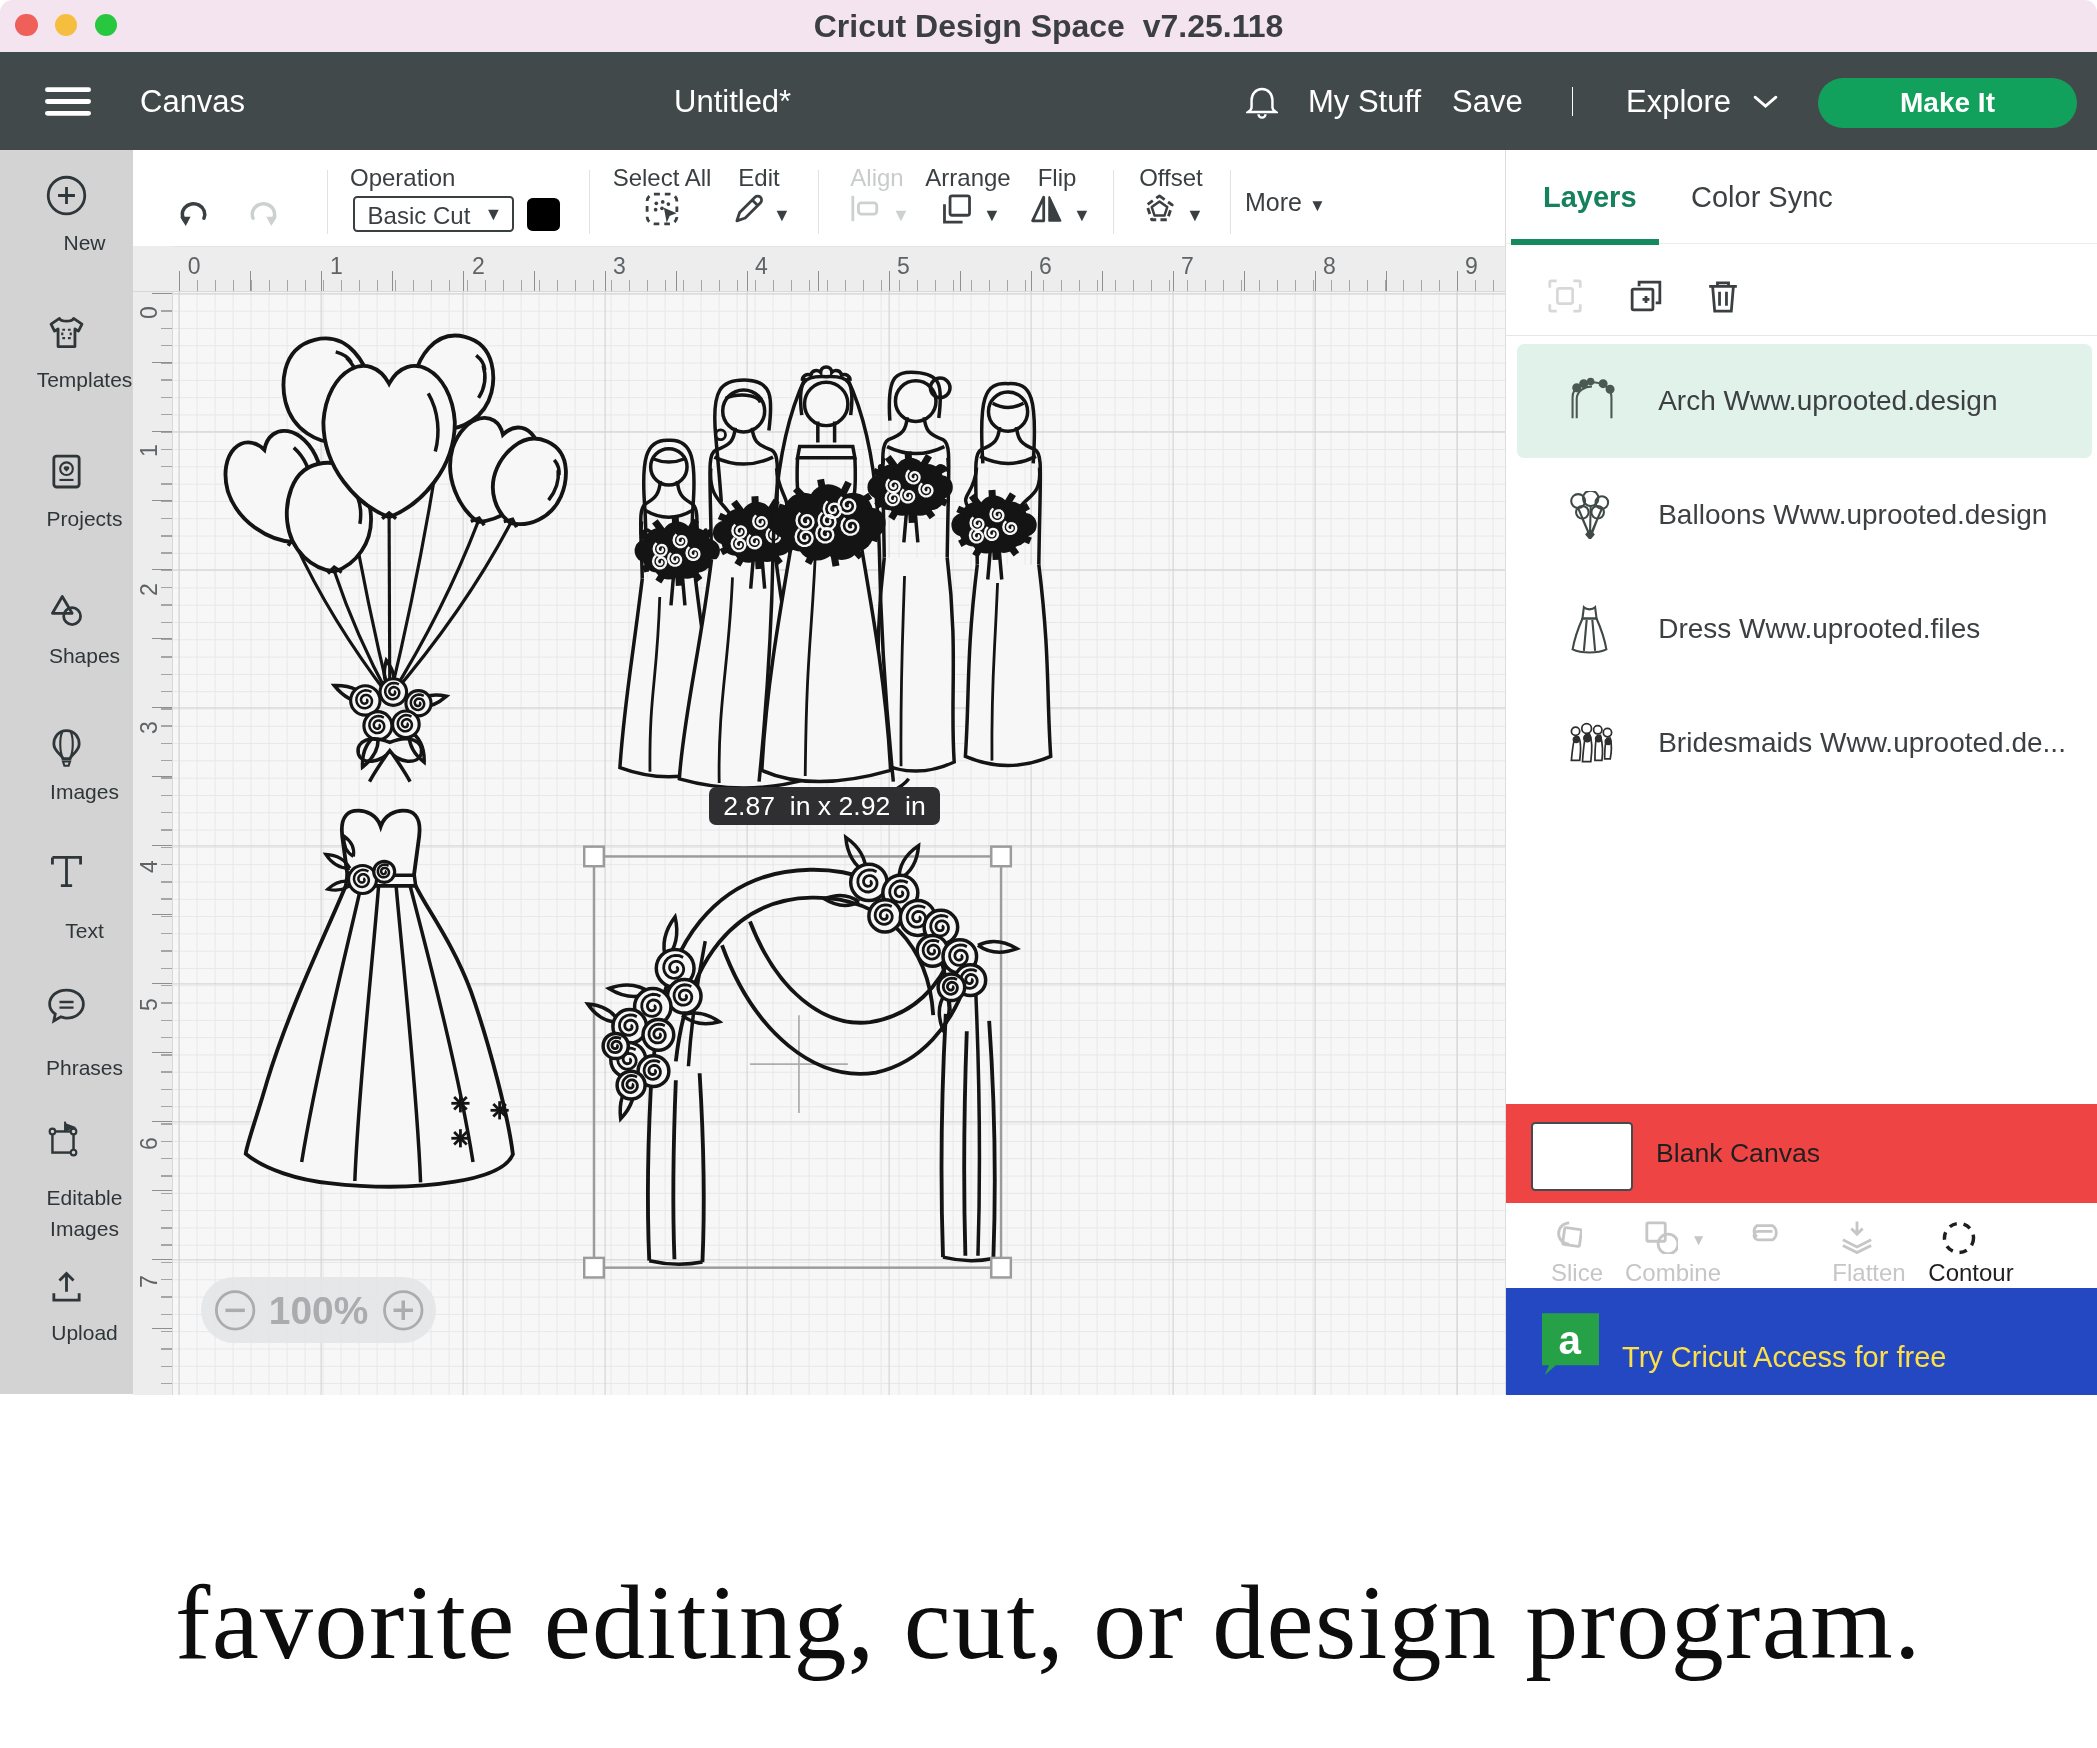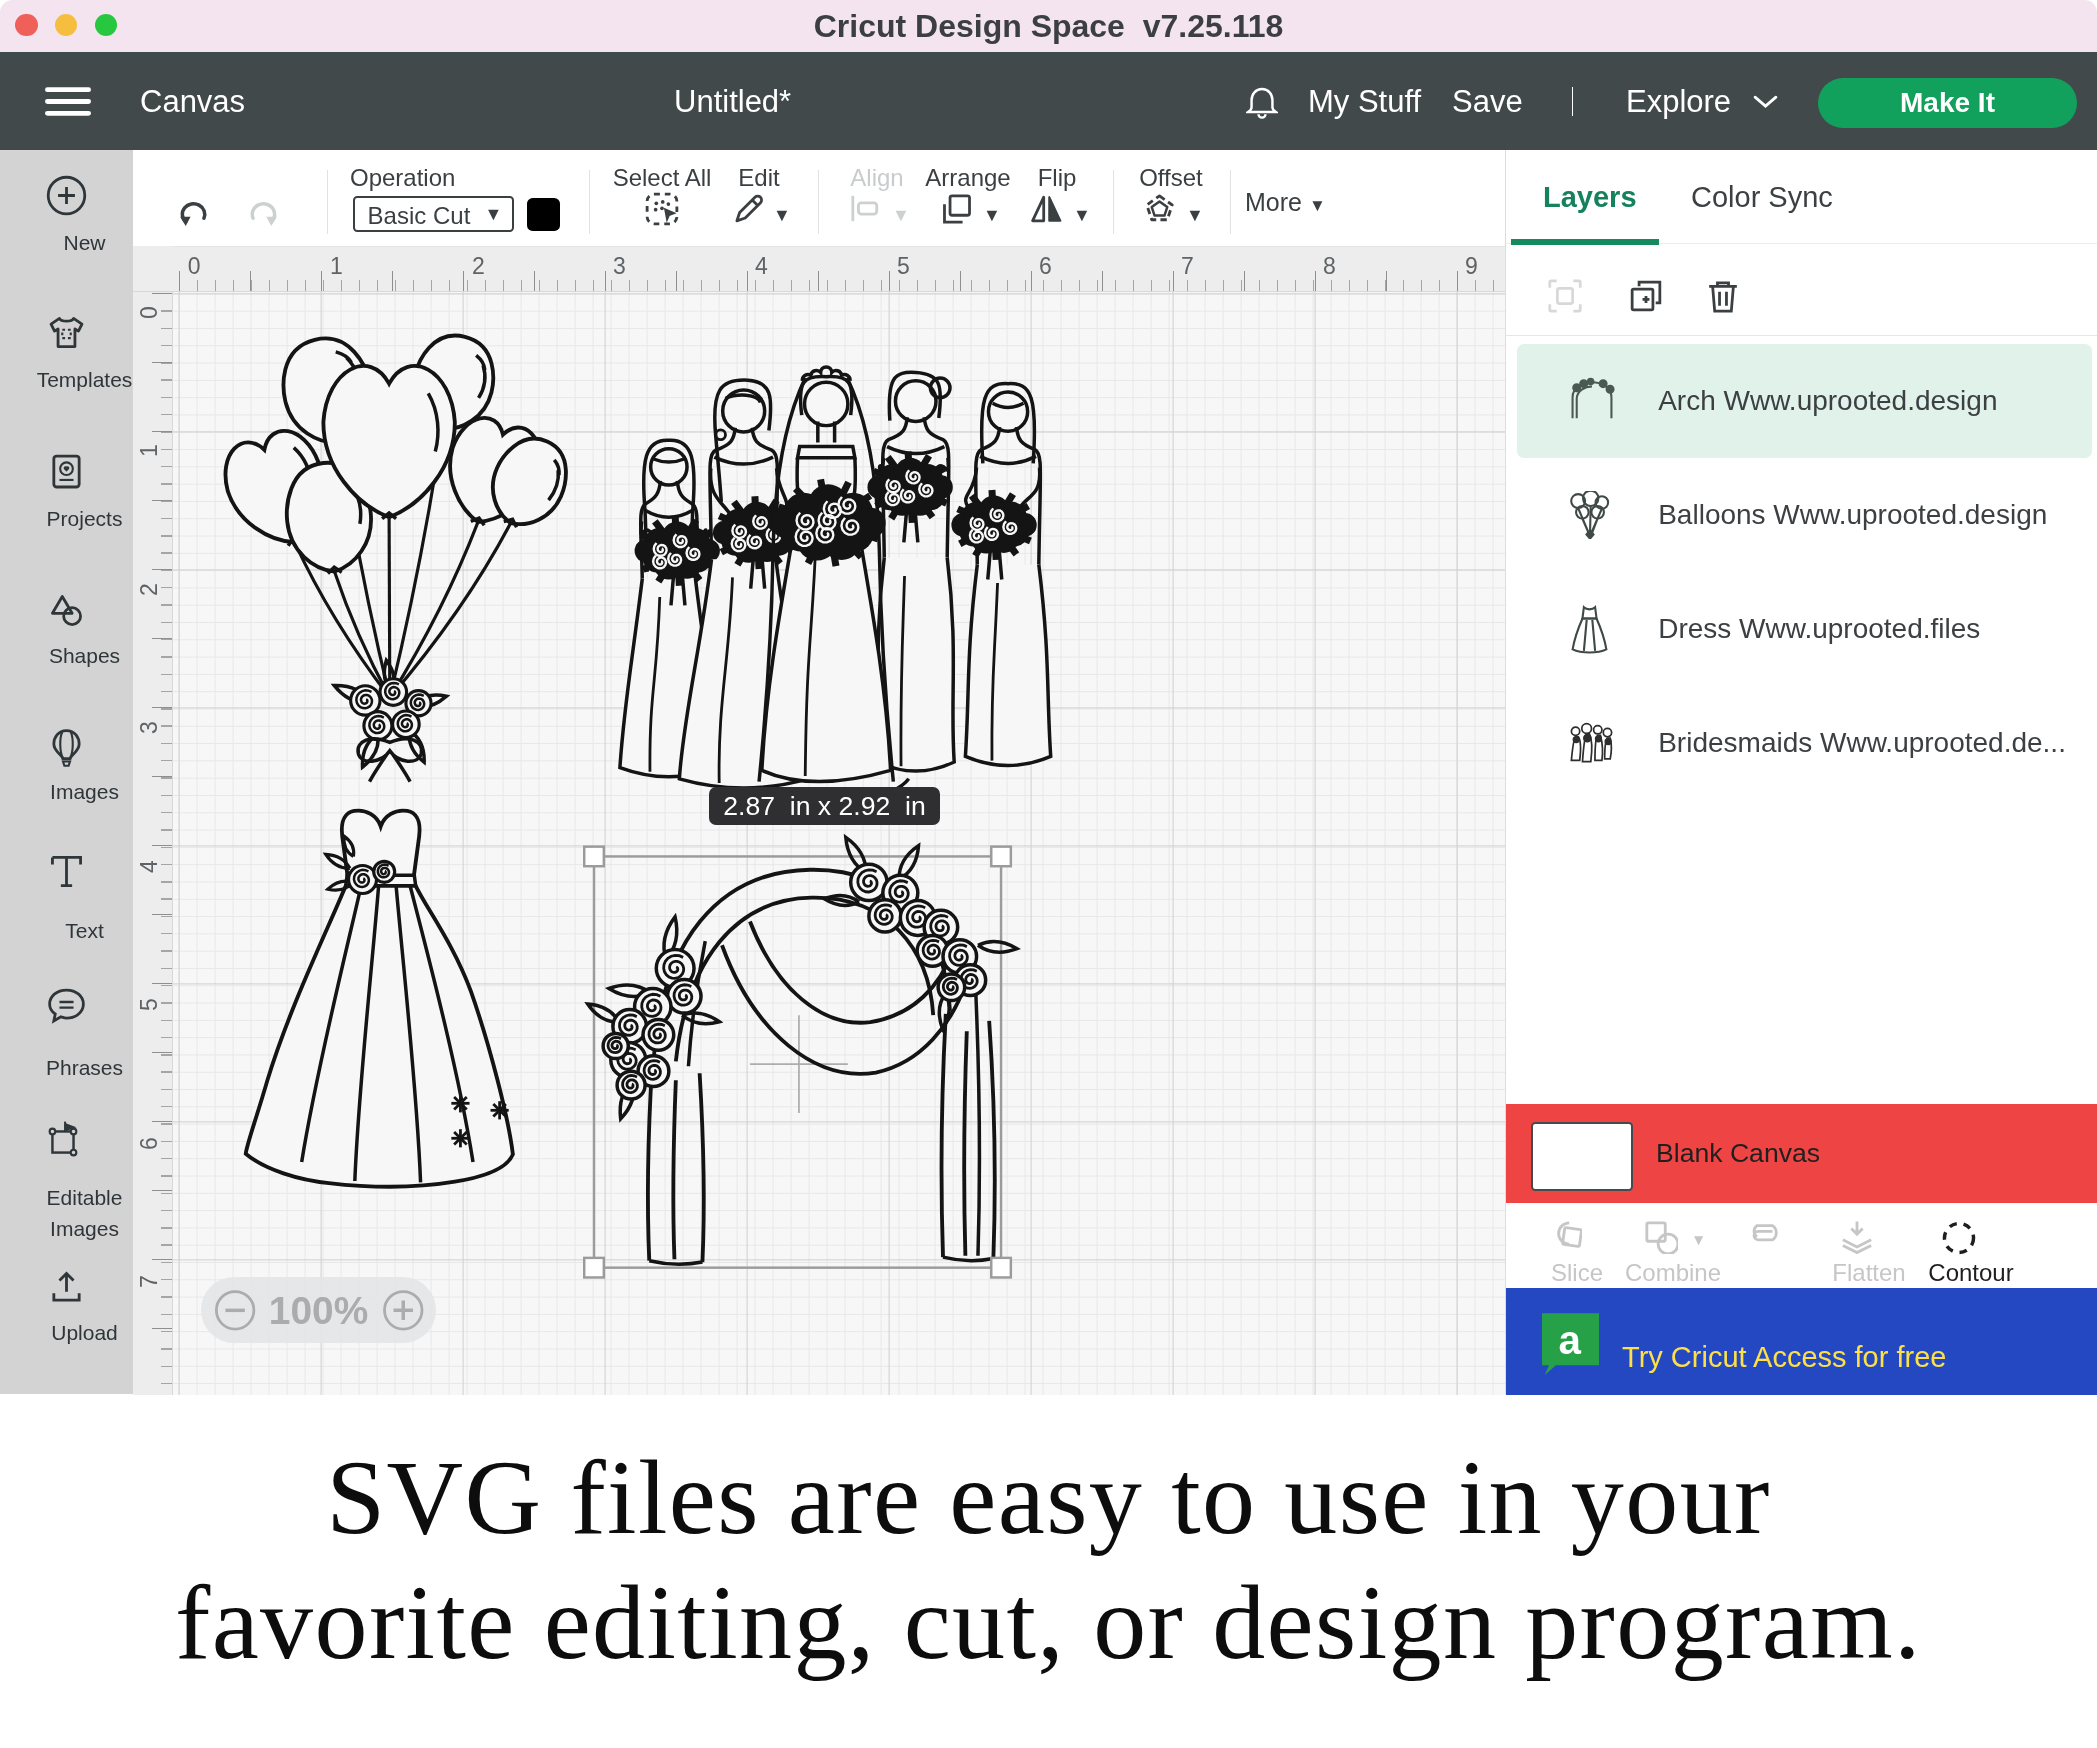--- a/index.html
+++ b/index.html
@@ -750,16 +750,15 @@
         <div class="abs" style="left:36px;top:25px;">
           <svg width="57" height="63" viewBox="0 0 82 90" style="">
             <path d="M0 0 H82 V75 H20 L4 89 L10 75 H0 Z" fill="#27a147"></path>
             <text x="40" y="58" text-anchor="middle" font-size="58" font-weight="bold" fill="#fff" font-family="Liberation Sans">a</text>
           </svg>
         </div>
         <div class="abs" style="left:116px;top:16px;height:107px;line-height:107px;font-size:29px;color:#fde047;">Try Cricut Access for free</div>
       </div>
     </div>
     <div class="caption">
-      <div style="position:absolute;left:0;width:2097px;top:42px;font-size:106px;letter-spacing:1.4px;">SVG files are easy to use in your</div>
       <div style="position:absolute;left:0;width:2097px;top:167px;font-size:106px;letter-spacing:1.4px;">favorite editing, cut, or design program.</div>
     </div>
   </div>
 
 </body></html>

